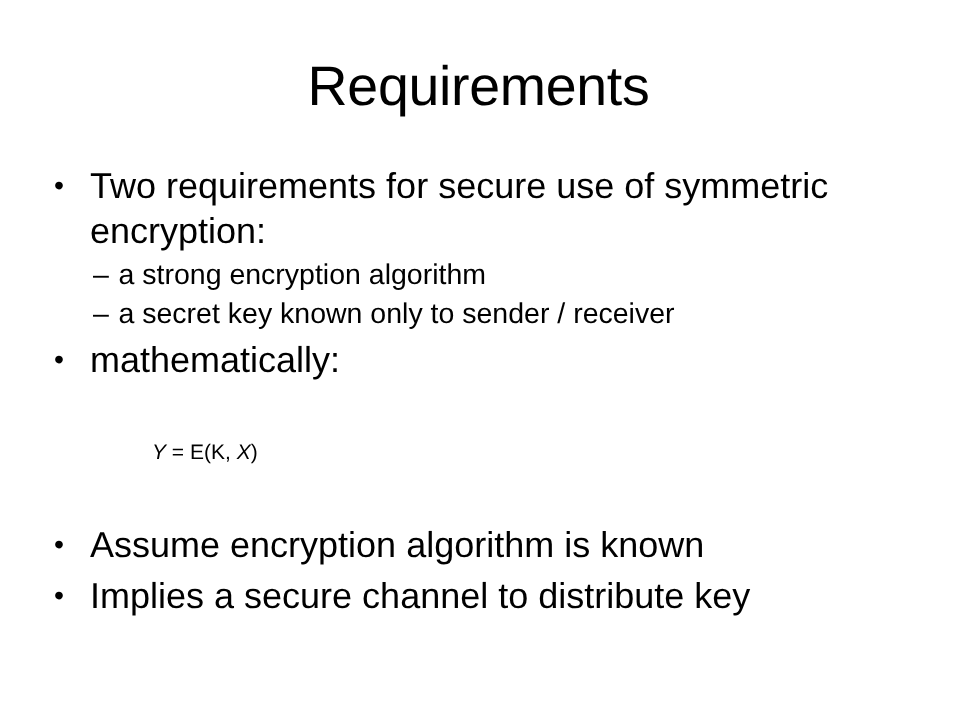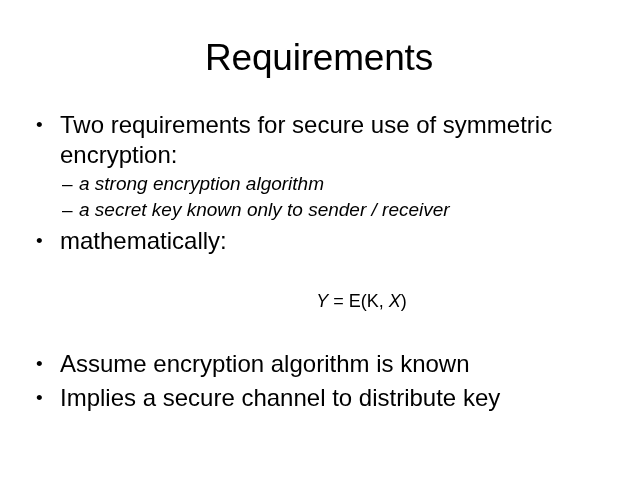--- a/index.html
+++ b/index.html
@@ -78,30 +78,28 @@
     padding-left: 32px;
   }
   .bullet-l2 .marker {
     flex: 0 0 auto;
     width: 17px;
     text-align: left;
     line-height: 26px;
   }
   .bullet-l2 .text {
     flex: 1 1 auto;
-    font-style: italic;
   }
 
   
   .equation {
-    font-size: 18px;
+    font-size: 14px;
     line-height: 28px;
     padding-left: 48px;
     white-space: pre;
-    text-align: center;
   }
   .equation .var {
     font-style: italic;
   }
 
   .spacer-eq {
     height: 2px;
   }
 </style>
 </head>

